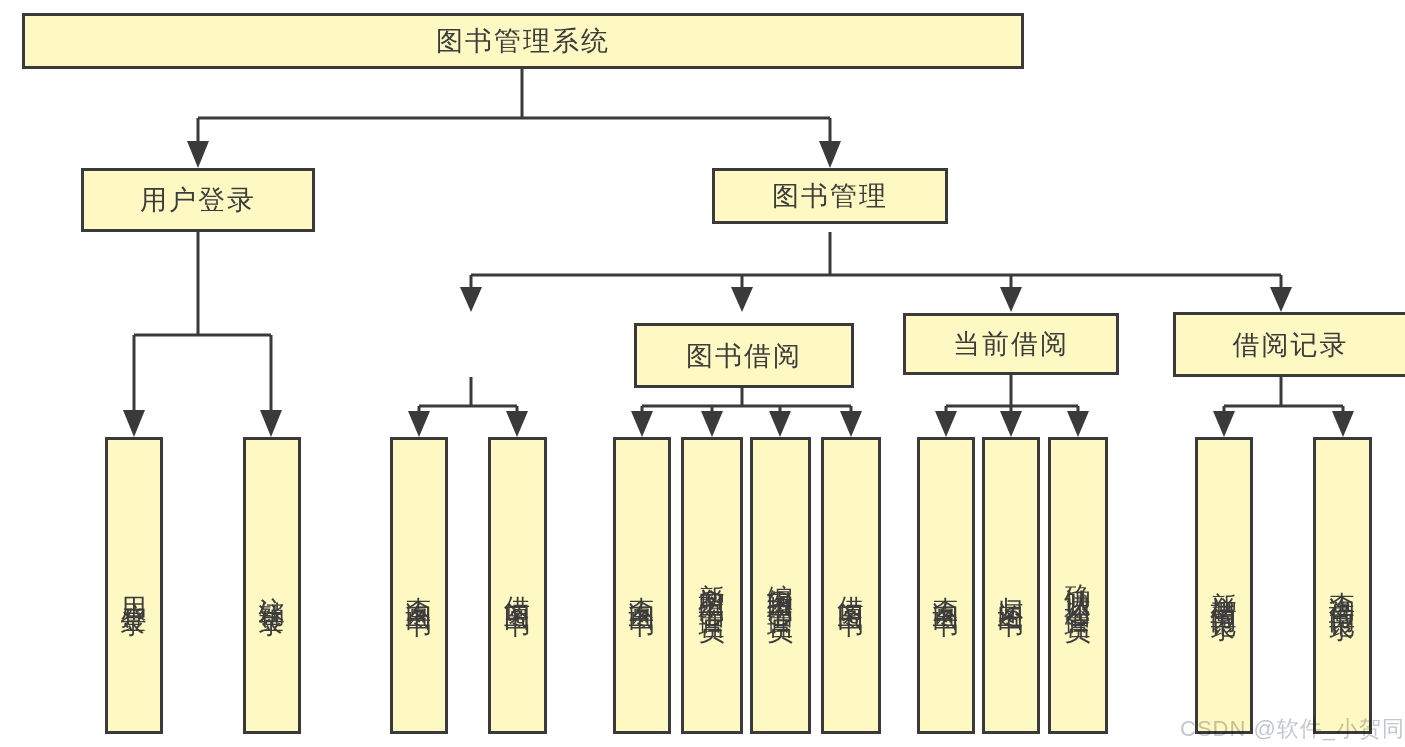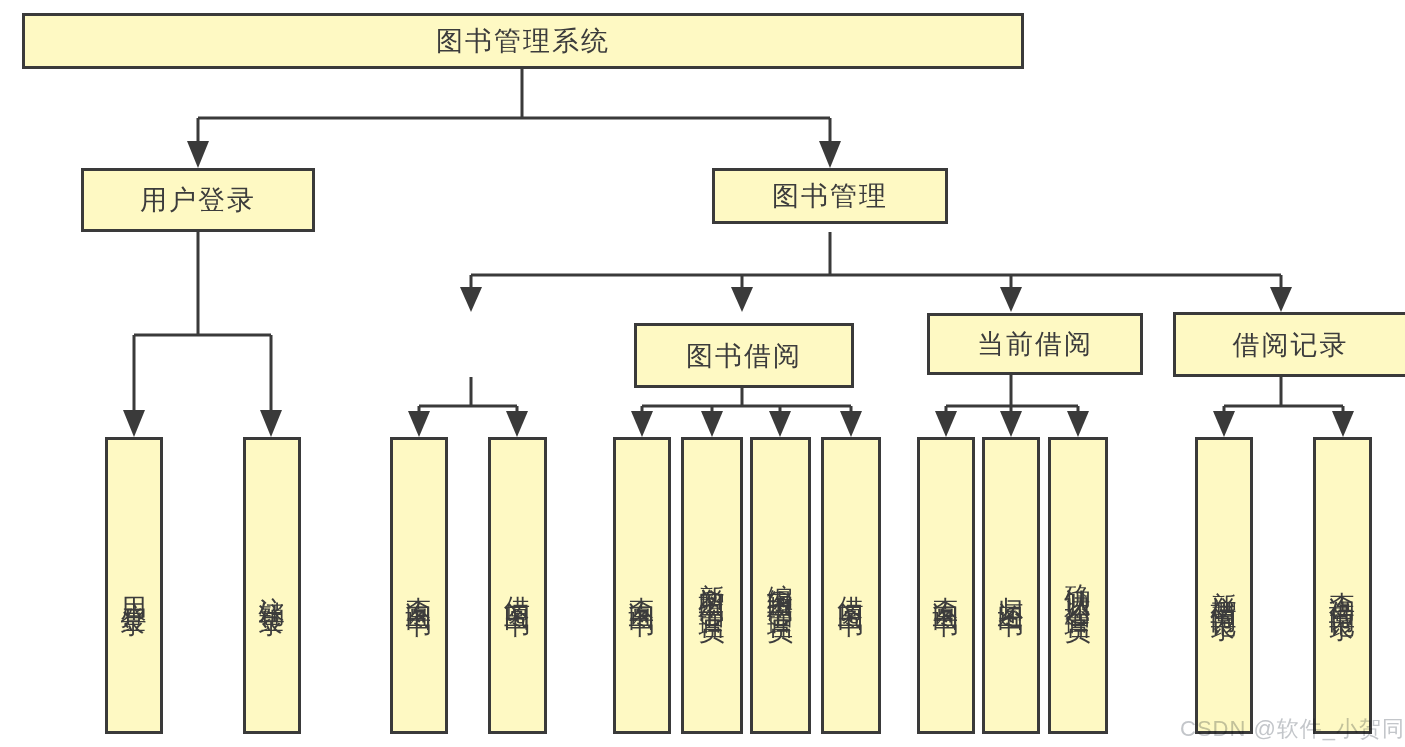--- a/index.html
+++ b/index.html
@@ -105,21 +105,21 @@
   <div class="node" style="left:81px; top:168px; width:234px; height:64px;">
     <span>用户登录</span>
   </div>
   <div class="node" style="left:712px; top:168px; width:236px; height:56px;">
     <span>图书管理</span>
   </div>
 
   <div class="node" style="left:634px; top:312px; width:220px; height:65px;margin-top:11px;">
     <span>图书借阅</span>
   </div>
-  <div class="node" style="left:903px; top:313px; width:216px; height:62px;margin-left:24px;">
+  <div class="node" style="left:903px; top:313px; width:216px; height:62px;">
     <span>当前借阅</span>
   </div>
   <div class="node" style="left:1173px; top:312px; width:235px; height:65px;">
     <span>借阅记录</span>
   </div>
 
   <div class="node vnode" style="left:105px; top:437px; width:58px; height:297px;">
     <span class="vtext">用户登录</span>
   </div>
   <div class="node vnode" style="left:243px; top:437px; width:58px; height:297px;">

